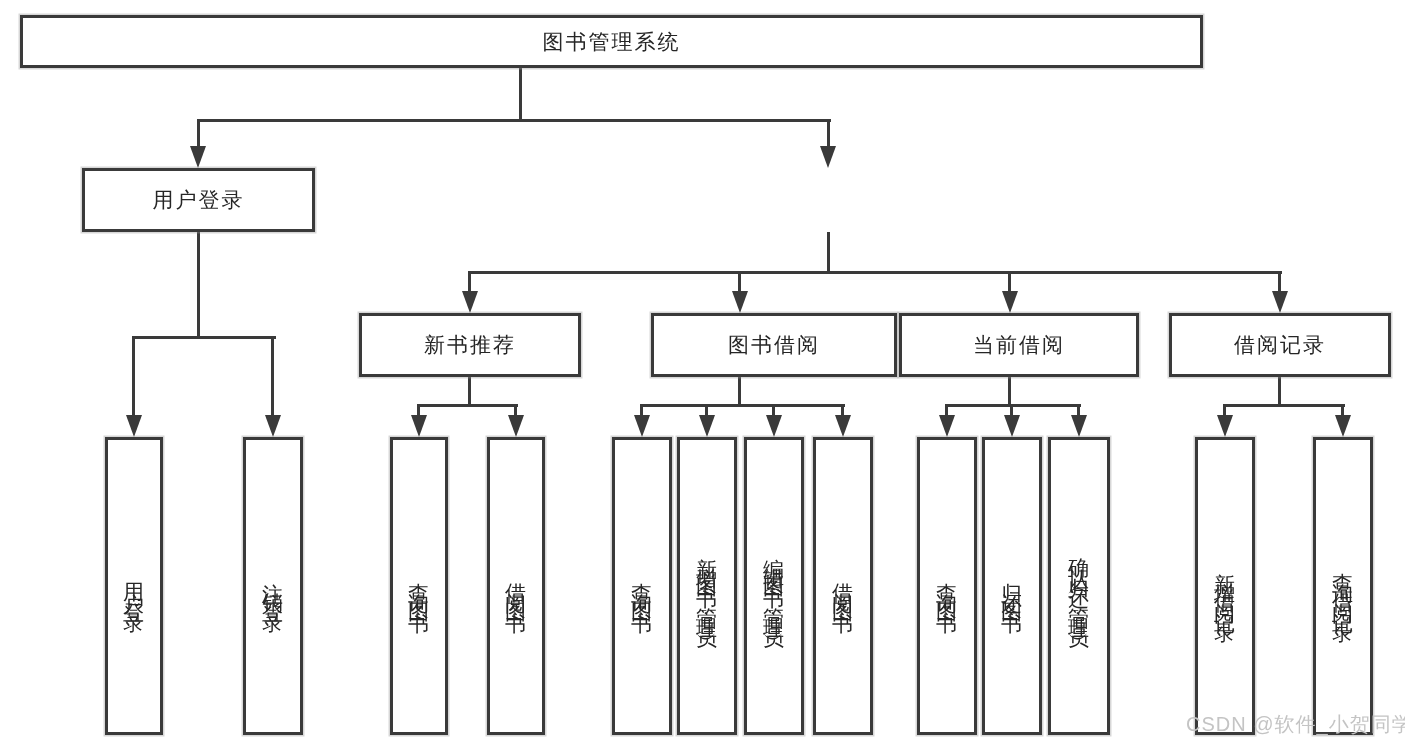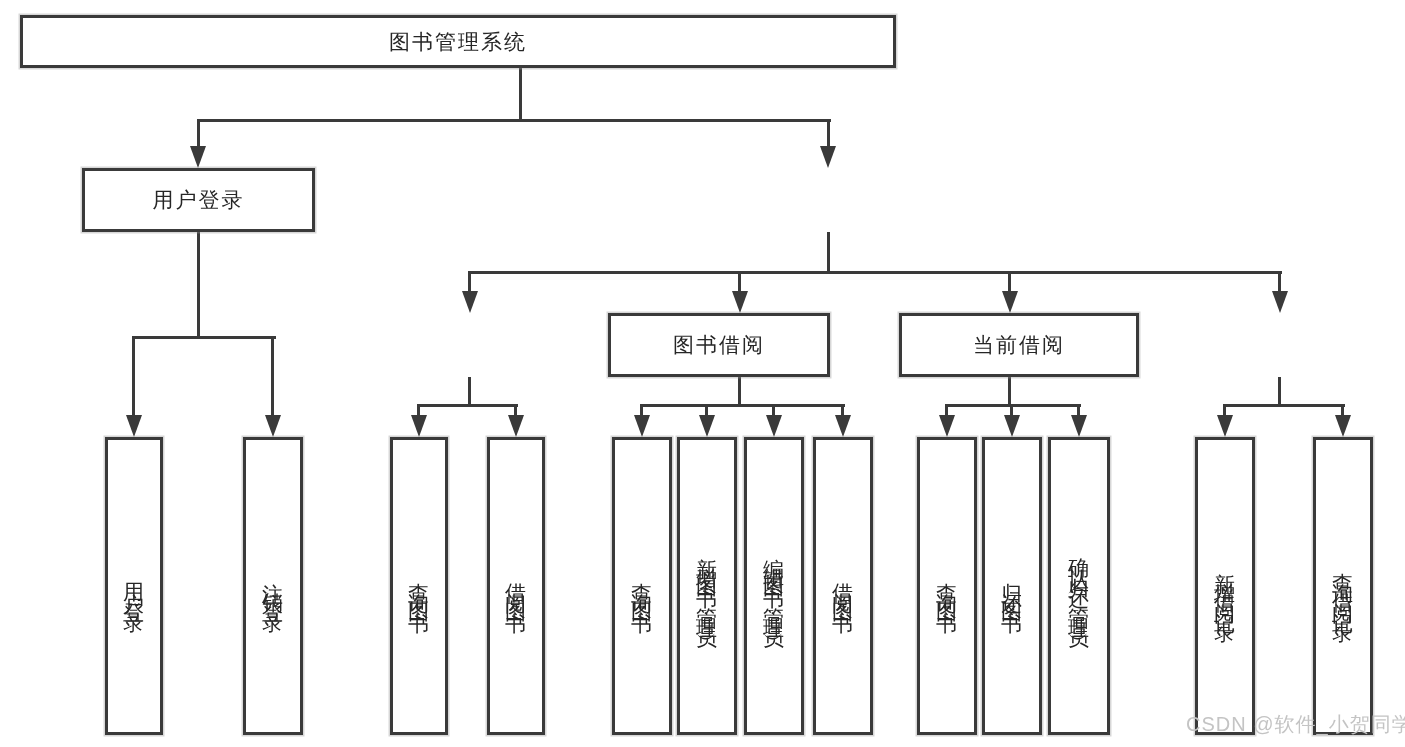--- a/index.html
+++ b/index.html
@@ -72,33 +72,39 @@
     color:var(--watermark);
     z-index:5;
     white-space:nowrap;
   }
 </style>
 </head>
 <body>
 
 <div class="canvas">
 
-  <div class="node" style="left:20px;top:15px;width:876px;height:53px">
+  <div class="node" style="left:20px;top:15px;width:1183px;height:53px">
     <span class="node-label">图书管理系统</span>
   </div>
 
   <div class="node" style="left:82px;top:168px;width:233px;height:64px">
     <span class="node-label">用户登录</span>
   </div>
 
-  <div class="node" style="left:608px;top:313px;width:222px;height:64px">
+  <div class="node" style="left:359px;top:313px;width:222px;height:64px">
+    <span class="node-label">新书推荐</span>
+  </div>
+  <div class="node" style="left:651px;top:313px;width:246px;height:64px">
     <span class="node-label">图书借阅</span>
   </div>
   <div class="node" style="left:899px;top:313px;width:240px;height:64px">
     <span class="node-label">当前借阅</span>
+  </div>
+  <div class="node" style="left:1169px;top:313px;width:222px;height:64px">
+    <span class="node-label">借阅记录</span>
   </div>
 
   <div class="node vnode" style="left:105px;top:437px;width:58px;height:298px">
     <span class="node-label">用户登录</span>
   </div>
   <div class="node vnode" style="left:243px;top:437px;width:60px;height:298px">
     <span class="node-label">注销登录</span>
   </div>
 
   <div class="node vnode" style="left:390px;top:437px;width:58px;height:298px">

